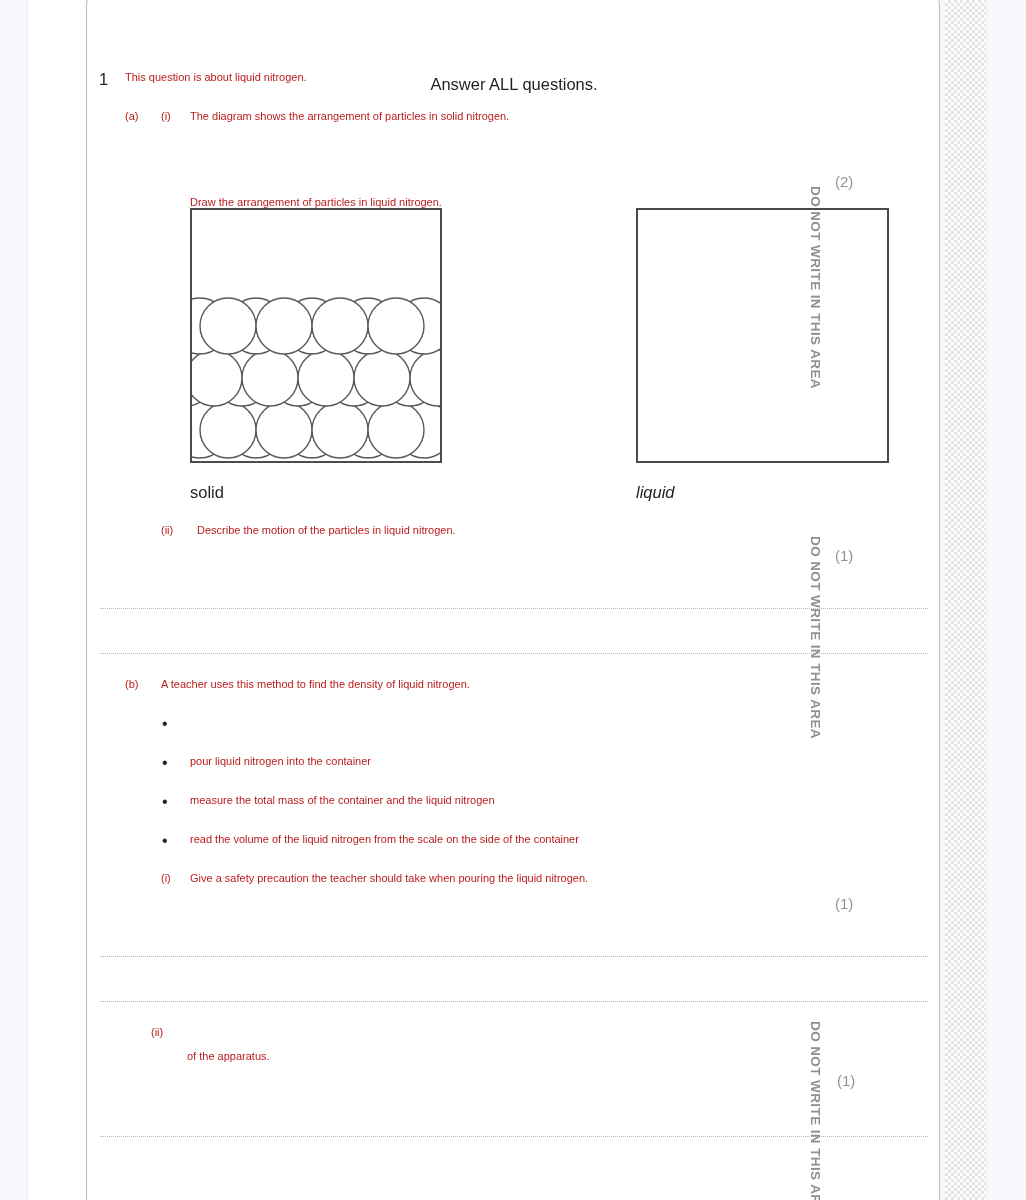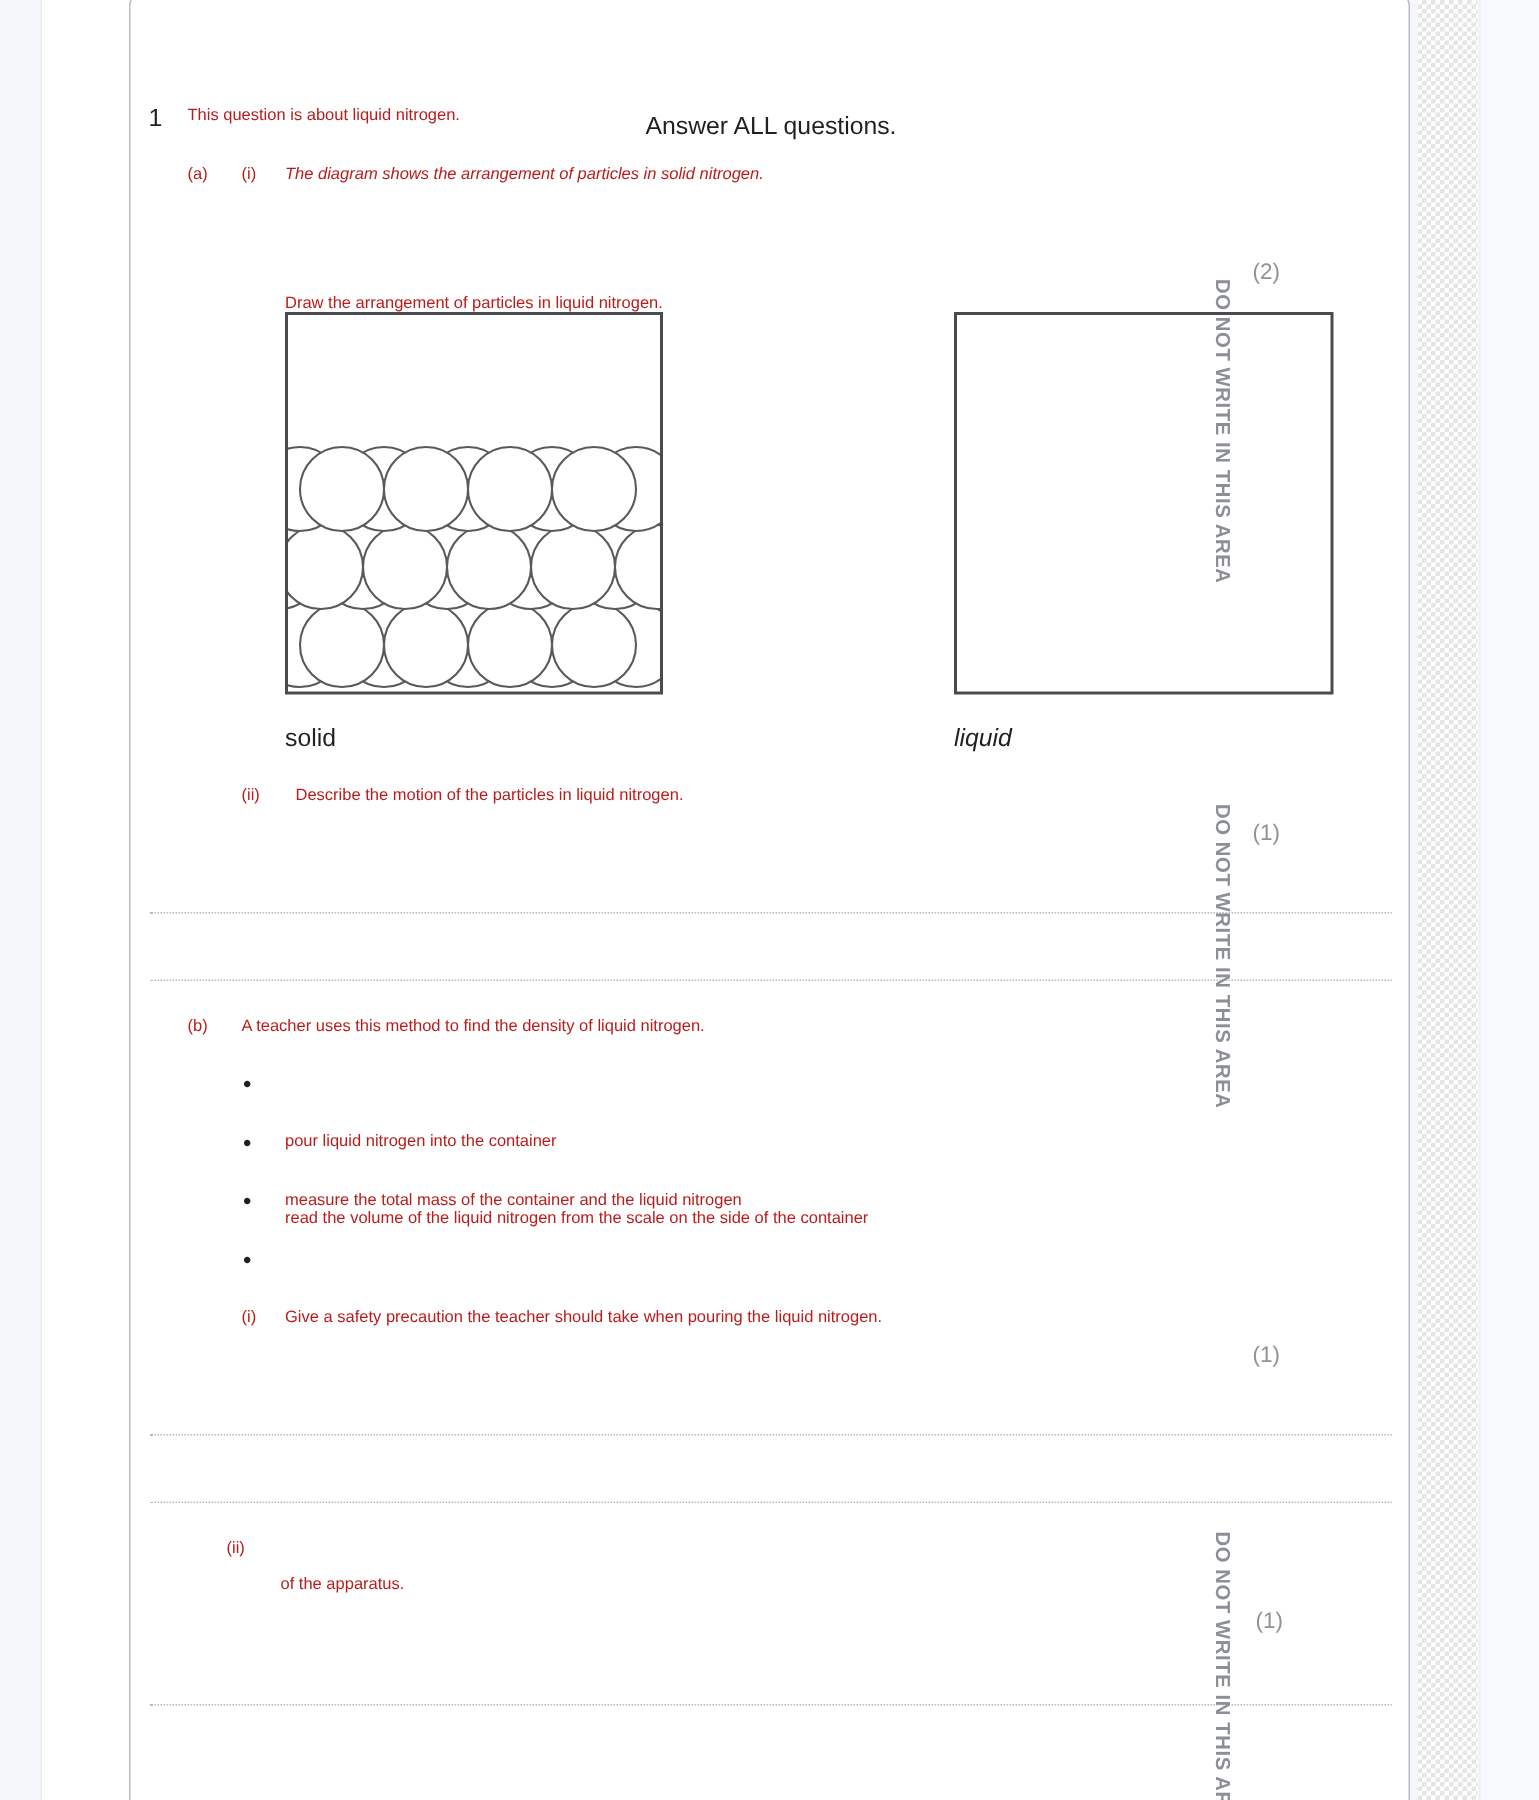--- a/index.html
+++ b/index.html
@@ -185,21 +185,21 @@
   <div id="sheet">
     <div class="content">
 
       <div class="heading-center" style="top:40px;margin-top:40px;">Answer ALL questions.</div>
 
       <div class="qnum" style="left:12px; top:75px;">1</div>
       <div class="txt" style="left:38px; top:75px;">This question is about liquid nitrogen.</div>
 
       <div class="txt" style="left:38px; top:114px;">(a)</div>
       <div class="txt" style="left:74px; top:114px;">(i)</div>
-      <div class="txt" style="left:103px; top:114px;font-style:italic;">The diagram shows the arrangement of particles in solid nitrogen.</div>
+      <div class="txt" style="left:103px; top:114px;">The diagram shows the arrangement of particles in solid nitrogen.</div>
       <div class="txt" style="left:103px; top:153px;margin-top:47px;">Draw the arrangement of particles in liquid nitrogen.</div>
       <div class="marks" style="left:748px; top:178px;">(2)</div>
 
       <div class="pbox" style="left:103px; top:213px; width:252px; height:255px;">
         <svg width="248" height="251" viewBox="0 0 248 251">
           <g fill="#ffffff" stroke="#5a5a5e" stroke-width="1.4">
 
             <circle cx="8" cy="220" r="28"></circle>
             <circle cx="64" cy="220" r="28"></circle>
             <circle cx="120" cy="220" r="28"></circle>
@@ -250,21 +250,21 @@
 
       <div class="bullet-dot" style="left:75px; top:721px;">•</div>
 
       <div class="bullet-dot" style="left:75px; top:760px;">•</div>
       <div class="txt" style="left:103px; top:759px;">pour liquid nitrogen into the container</div>
 
       <div class="bullet-dot" style="left:75px; top:799px;">•</div>
       <div class="txt" style="left:103px; top:798px;">measure the total mass of the container and the liquid nitrogen</div>
 
       <div class="bullet-dot" style="left:75px; top:838px;">•</div>
-      <div class="txt" style="left:103px; top:810px;">read the volume of the liquid nitrogen from the scale on the side of the container</div>
+      <div class="txt" style="left:103px; top:837px;">read the volume of the liquid nitrogen from the scale on the side of the container</div>
 
       <div class="txt" style="left:74px; top:876px;">(i)</div>
       <div class="txt" style="left:103px; top:876px;">Give a safety precaution the teacher should take when pouring the liquid nitrogen.</div>
       <div class="marks" style="left:748px; top:900px;">(1)</div>
 
       <div class="dotrule" style="left:13px; top:961px; width:828px;"></div>
       <div class="dotrule" style="left:13px; top:1006px; width:828px;"></div>
 
       <div class="txt" style="left:64px; top:1030px;">(ii)</div>
       <div class="txt" style="left:100px; top:1054px;">of the apparatus.</div>

